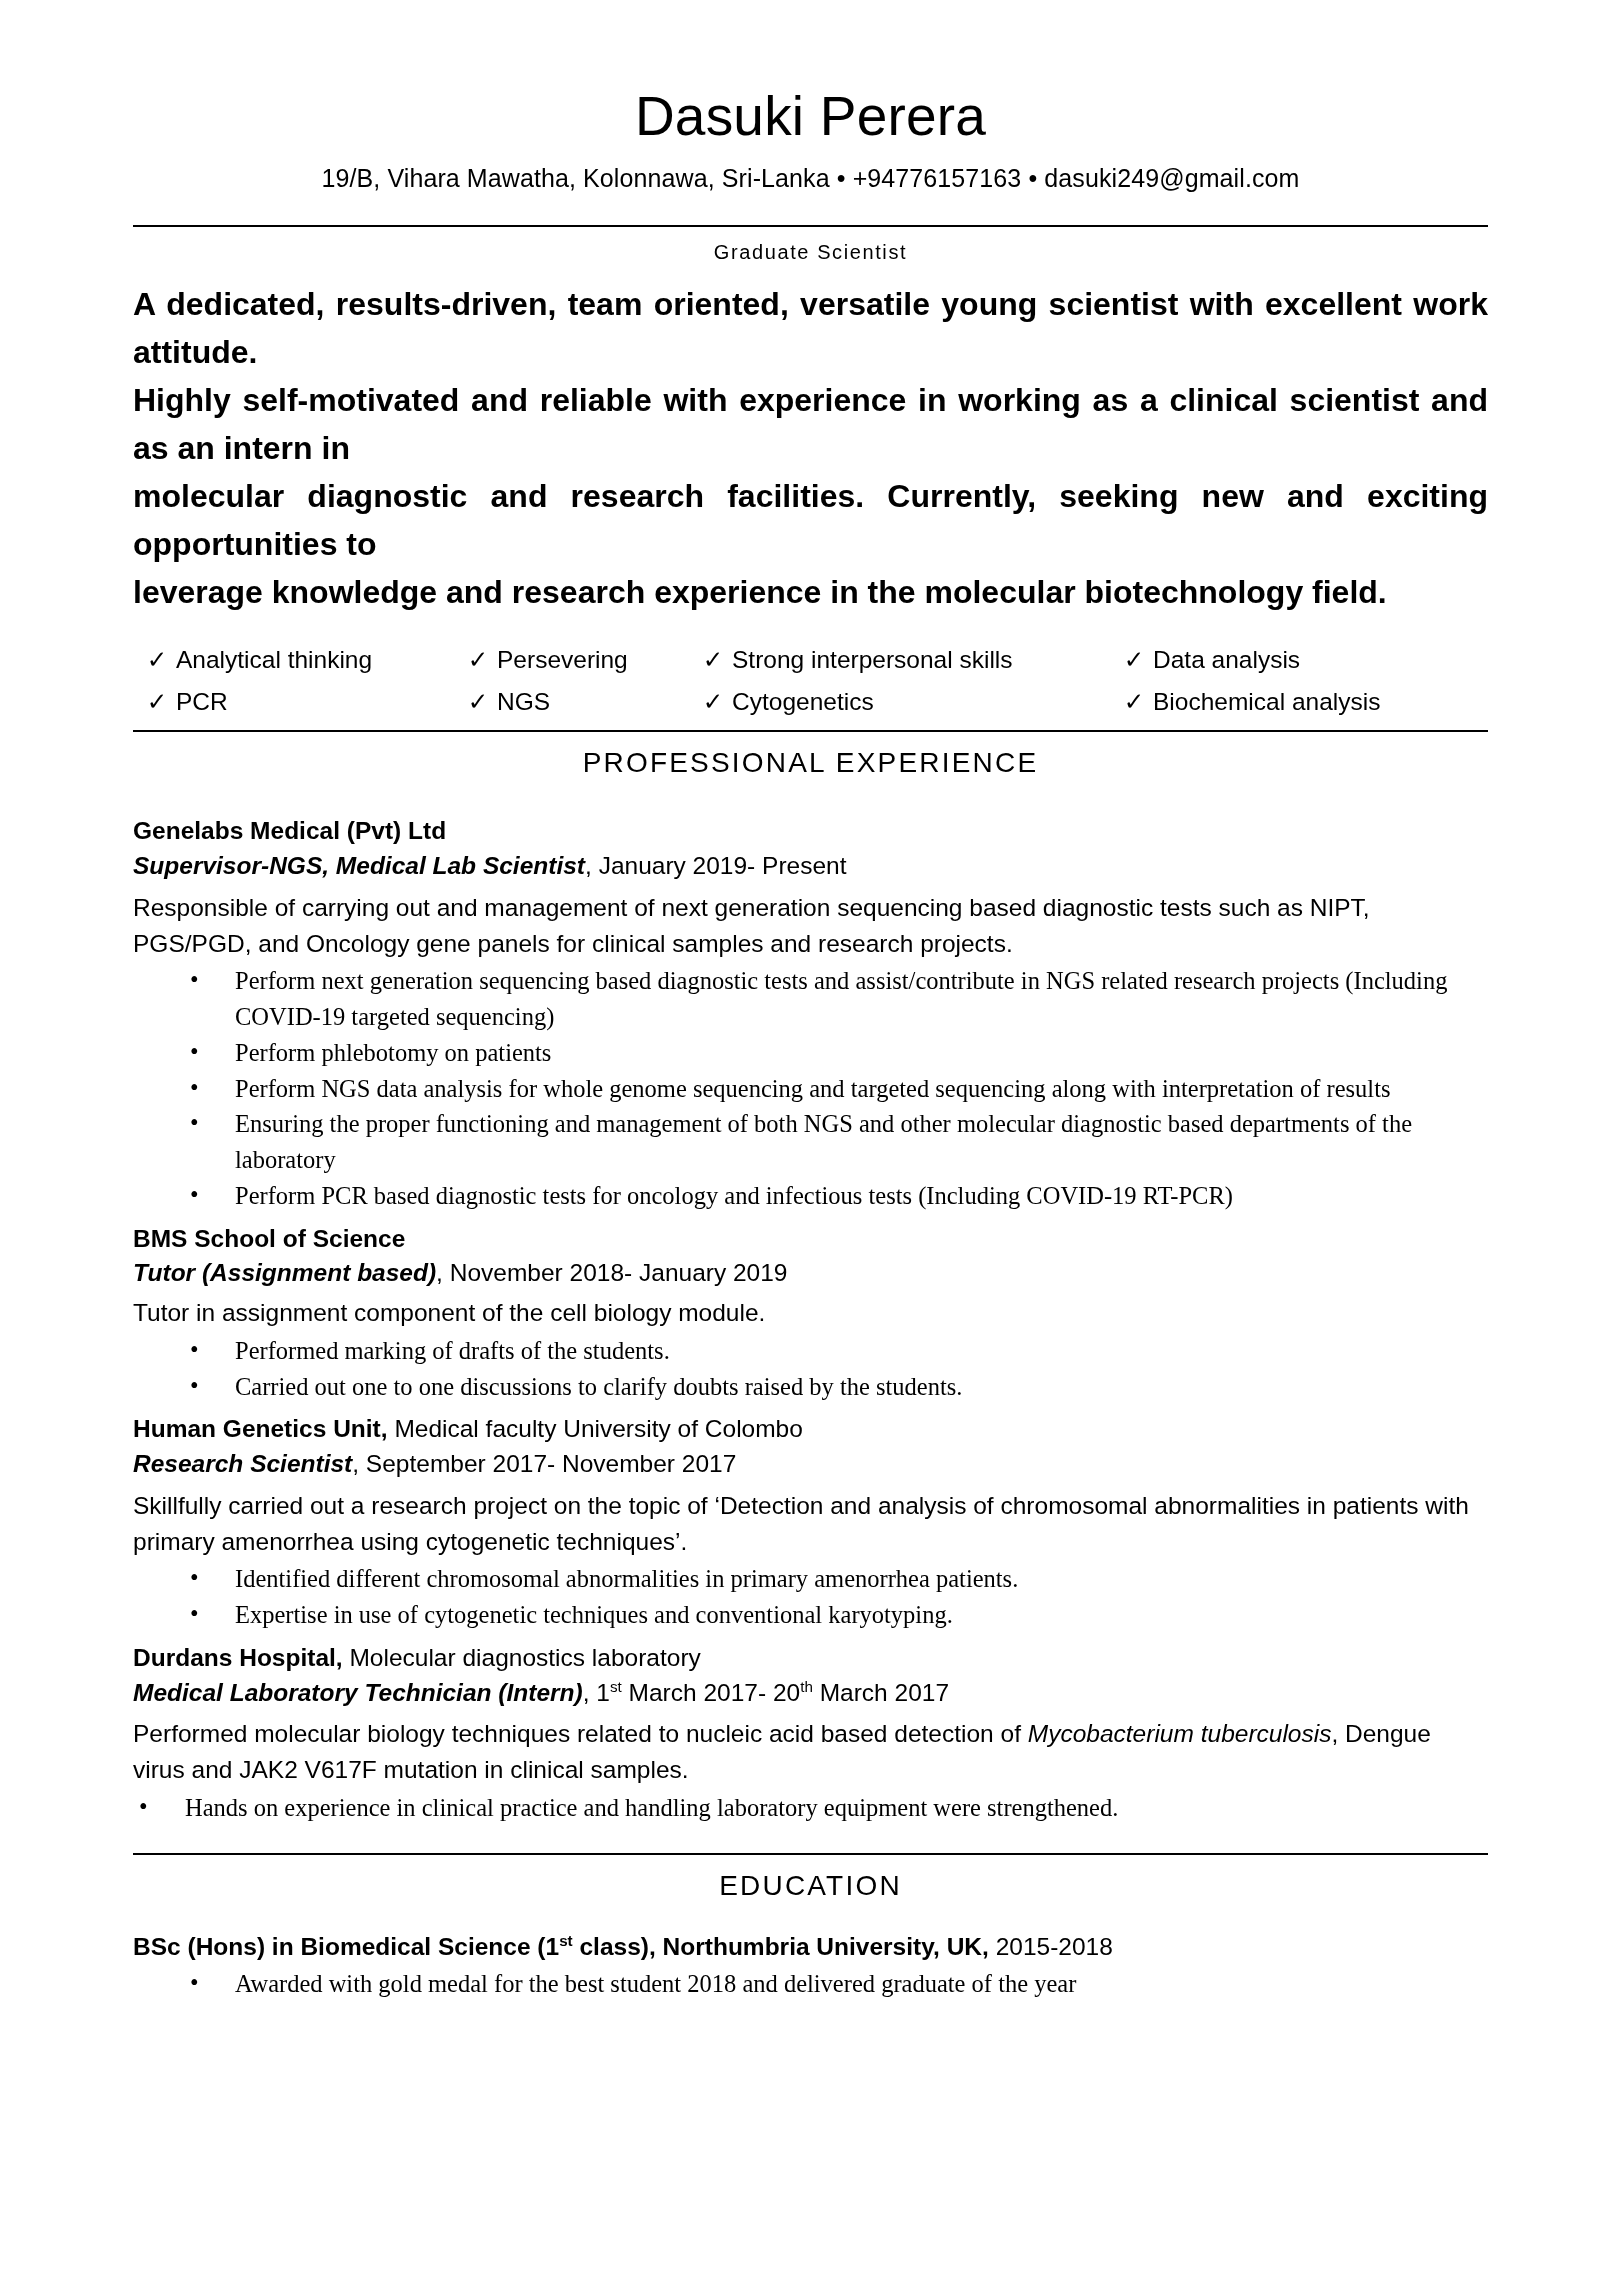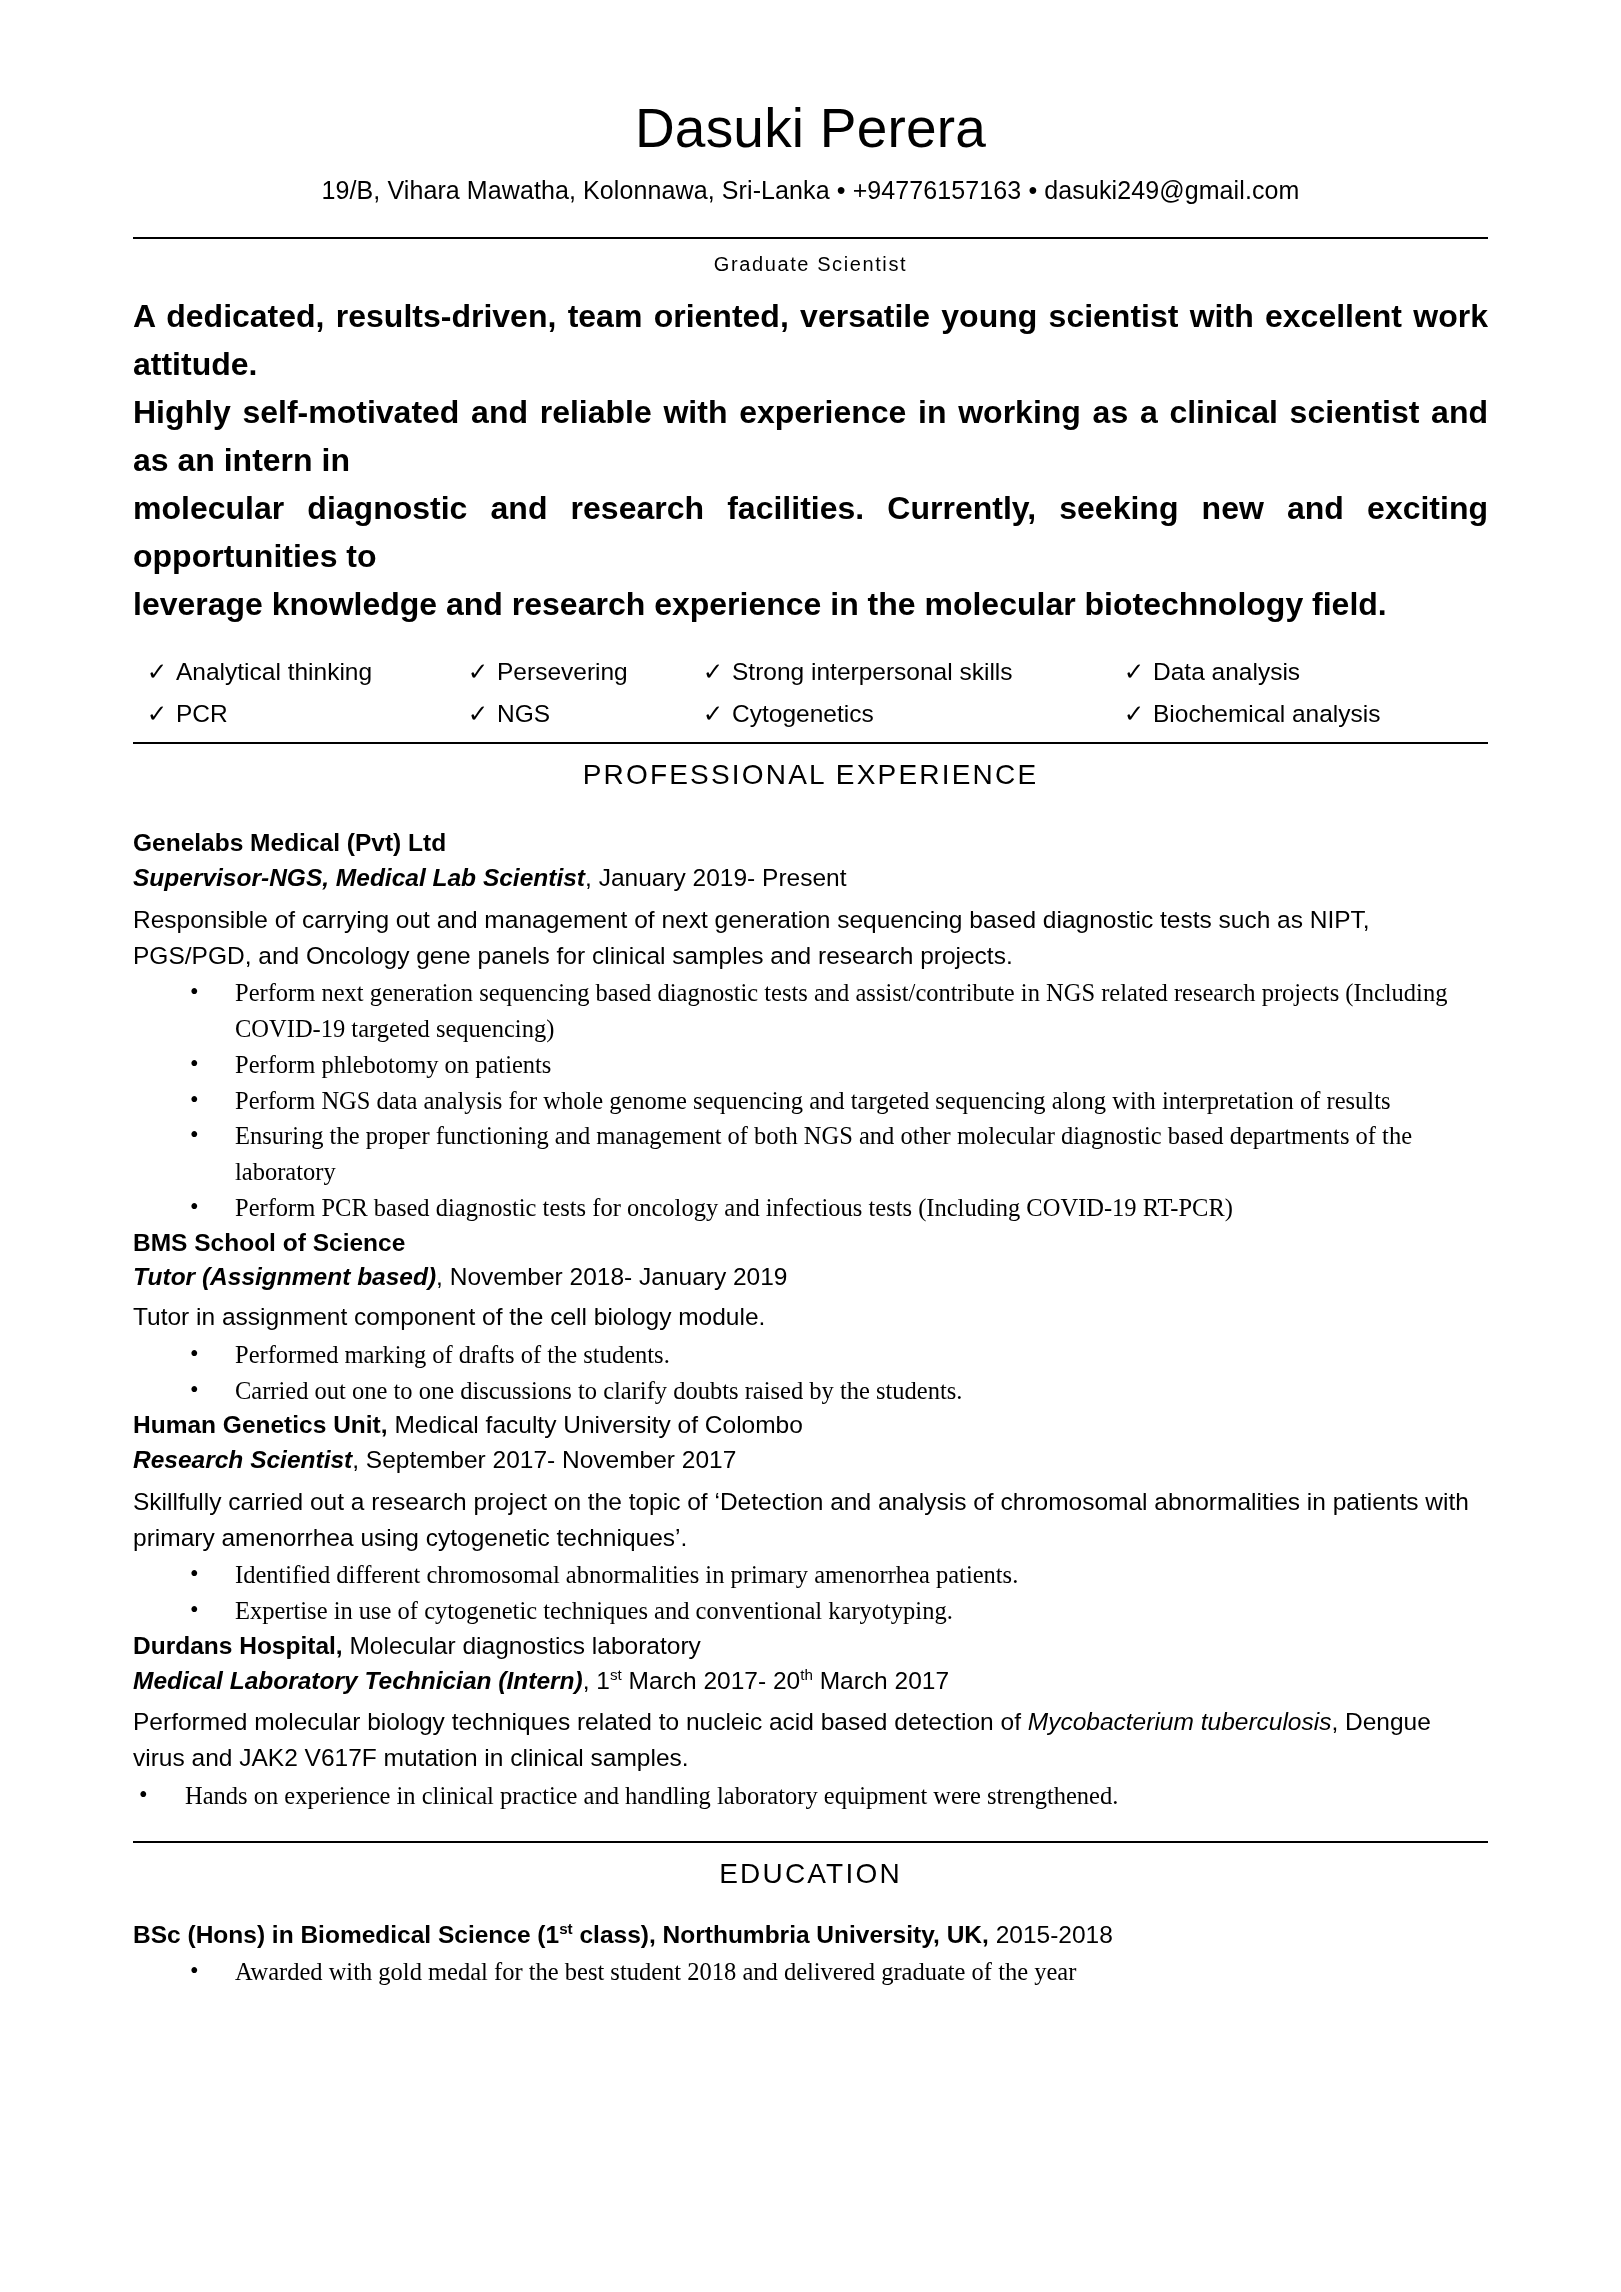--- a/index.html
+++ b/index.html
@@ -25,21 +25,21 @@
   }
 
   
   .name {
     text-align: center;
     font-size: 55px;
     font-weight: 400;
     line-height: 1.1;
     letter-spacing: 0.2px;
     padding-top: 86px;
-    margin: 12px;
+    margin: 0;
   }
   .contact {
     text-align: center;
     font-size: 25px;
     font-weight: 400;
     line-height: 1.3;
     margin: 15.7px 0 0 0;
     letter-spacing: 0.1px;
   }
 
@@ -153,21 +153,21 @@
   ul.bullets.shallow > li::before {
     left: 5.9px;
   }
 
   sup {
     font-size: 0.62em;
     vertical-align: super;
     line-height: 0;
   }
 
-  .org-gap { margin-top: 0px; }
+  .org-gap { margin-top: 8px; }
   .edu-entry { margin-top: 27.4px; }
 </style>
 </head>
 <body>
 
 <div class="page">
 
   <h1 class="name">Dasuki Perera</h1>
   <div class="contact">19/B, Vihara Mawatha, Kolonnawa, Sri-Lanka • +94776157163 • dasuki249@gmail.com</div>
 

